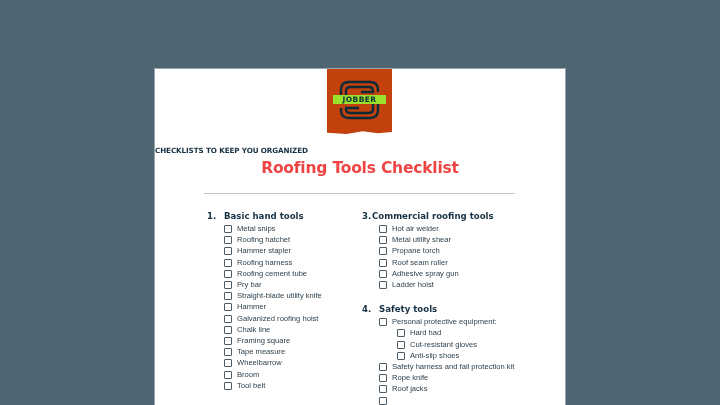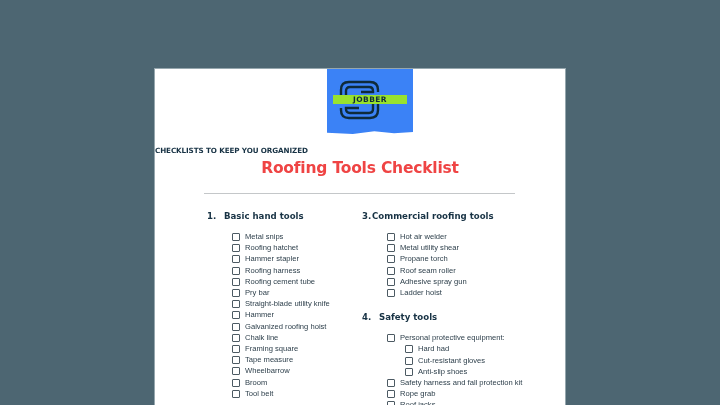--- a/index.html
+++ b/index.html
@@ -11,23 +11,22 @@
   }
   .page {
     position: absolute; left: 155px; top: 69px;
     width: 410px; height: 340px;
     background: #ffffff;
     box-shadow: 0 0 0 1px rgba(200,210,215,0.6);
   }
   .banner {
     position: absolute; left: 172px; top: 0;
     width: 65px; height: 67px;
-    background: #3b82f6;
+    background: #c2410c;
     clip-path: polygon(0 0, 100% 0, 100% 94%, 78% 96%, 55% 93%, 30% 97%, 0 95%);
-    padding-left: 21px;
   }
   .logo {
     position: absolute; left: 8px; top: 9px; width: 49px; height: 44px;
   }
   .logo-text {
     position: absolute; left: 0; right: 0; top: 17px;
     text-align: center; font-family: "DejaVu Sans", sans-serif;
     font-weight: bold; font-size: 7.5px; letter-spacing: 0.4px; color: #0e2b3a;
     background: #98e22e; line-height: 9px;
   }
@@ -47,21 +46,21 @@
   }
   .col { position: absolute; top: 141px; }
   .col.left { left: 52px; width: 150px; }
   .col.right { left: 207px; width: 170px; }
   .section { margin-bottom: 13px; }
   .sec-head {
     display: flex; font-family: "DejaVu Sans", sans-serif;
     font-weight: bold; font-size: 8.6px; color: #173244; height: 13px; line-height: 13px;
   }
   .sec-num { width: 17px; }
-  .items { list-style: none; margin: 8px; padding: 0 0 0 17px; }
+  .items { list-style: none; margin: 0; padding: 0 0 0 17px; }
   .item {
     display: flex; align-items: flex-start;
     font-size: 7.6px; color: #2c3e4a; line-height: 11.2px;
   }
   .item.sub { padding-left: 18px; }
   .cb {
     flex: 0 0 auto; width: 6px; height: 6px; margin: 2px 5px 0 0;
     border: 1px solid #4c5a63; border-radius: 1px; background: #fff;
   }
   .item .lbl { display: block; }
@@ -217,21 +216,21 @@
         <li class="item sub">
             <span class="cb"></span>
             <span class="lbl">Anti-slip shoes</span>
           </li>
         <li class="item">
             <span class="cb"></span>
             <span class="lbl" style="width:140px">Safety harness and fall protection kit</span>
           </li>
         <li class="item">
             <span class="cb"></span>
-            <span class="lbl">Rope grab</span>
+            <span class="lbl">Rope knife</span>
           </li>
         <li class="item">
             <span class="cb"></span>
             <span class="lbl">Roof jacks</span>
           </li>
         <li class="item">
             <span class="cb"></span>
             <span class="lbl"></span>
           </li>
       </ul>

